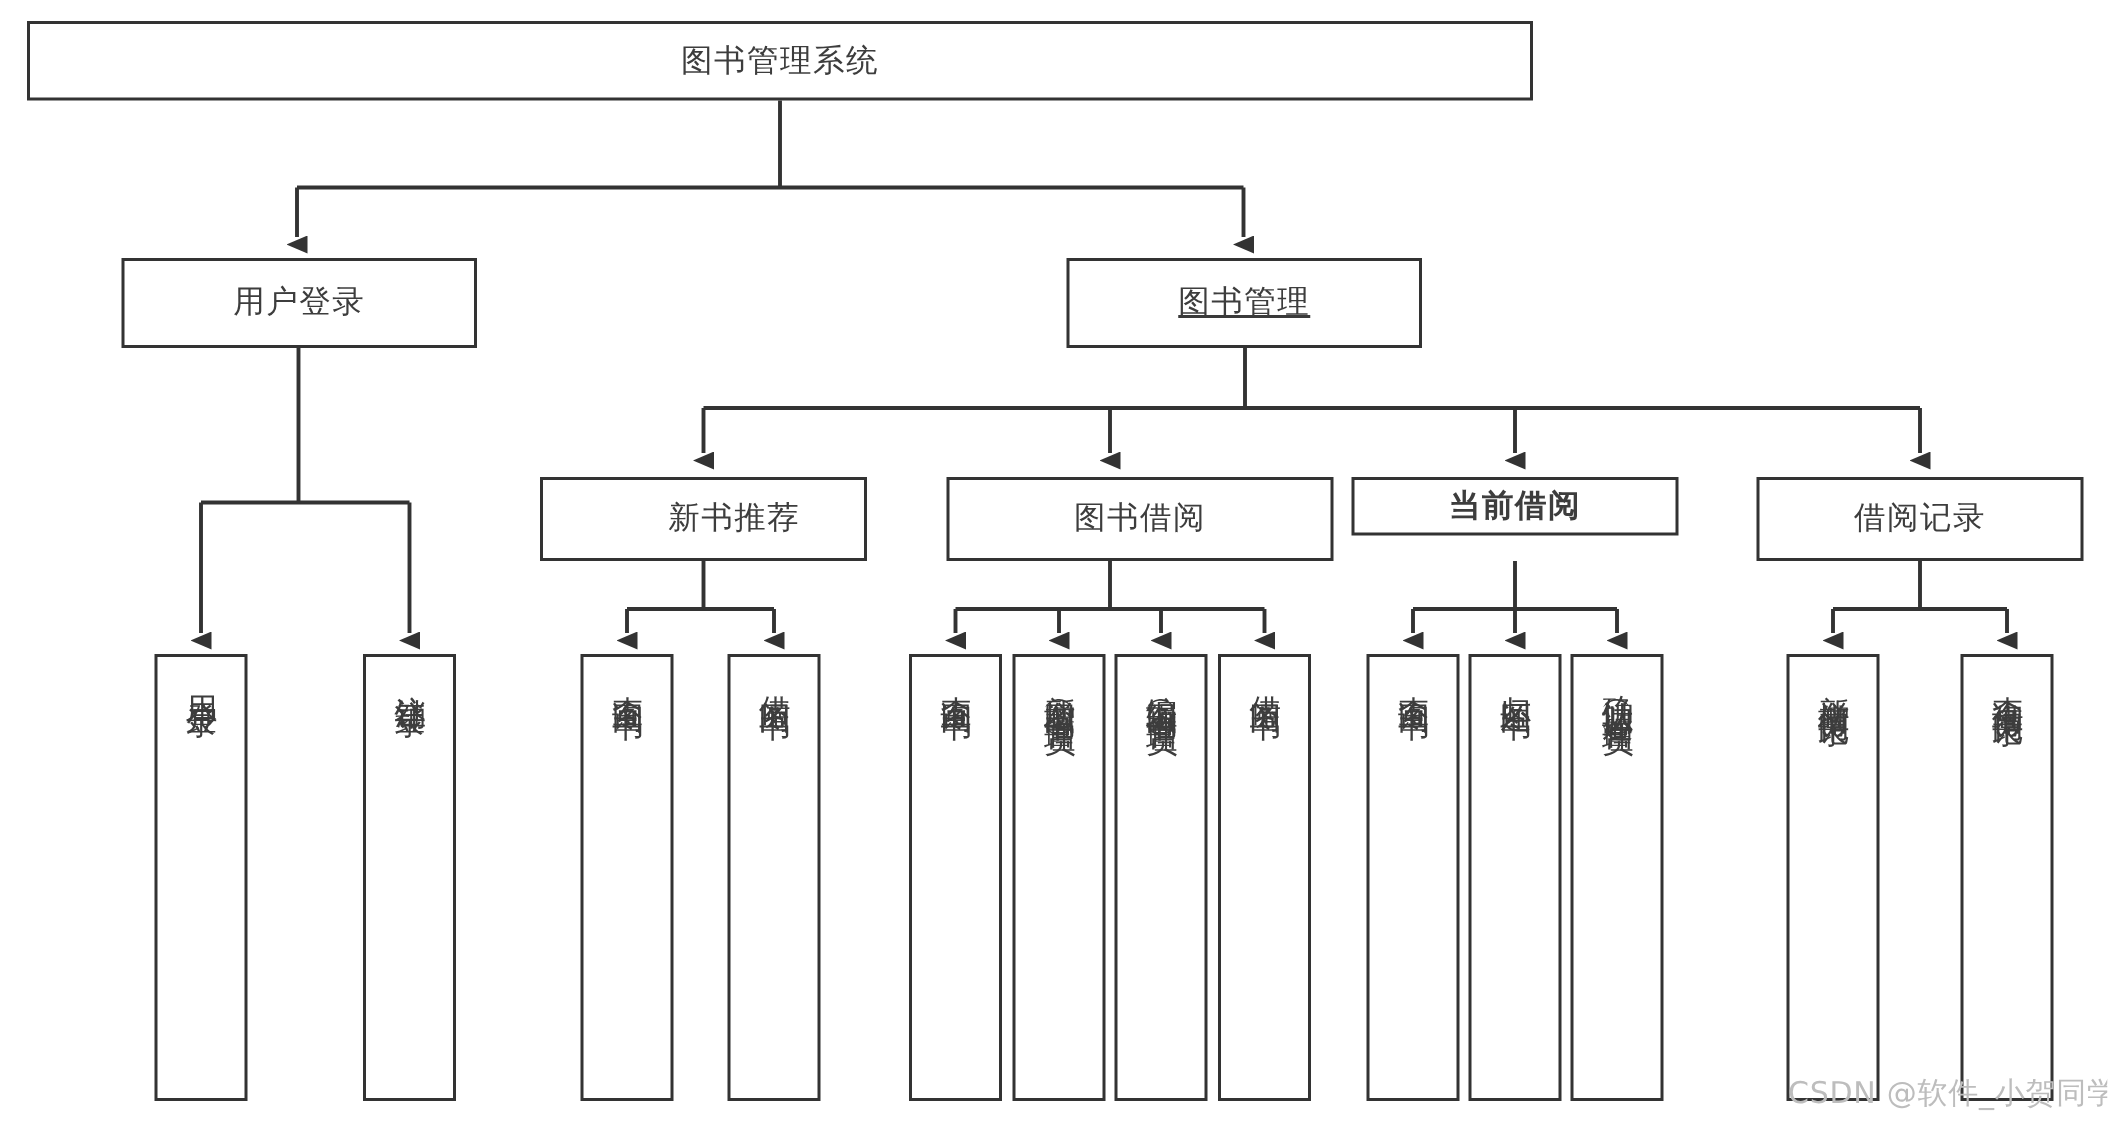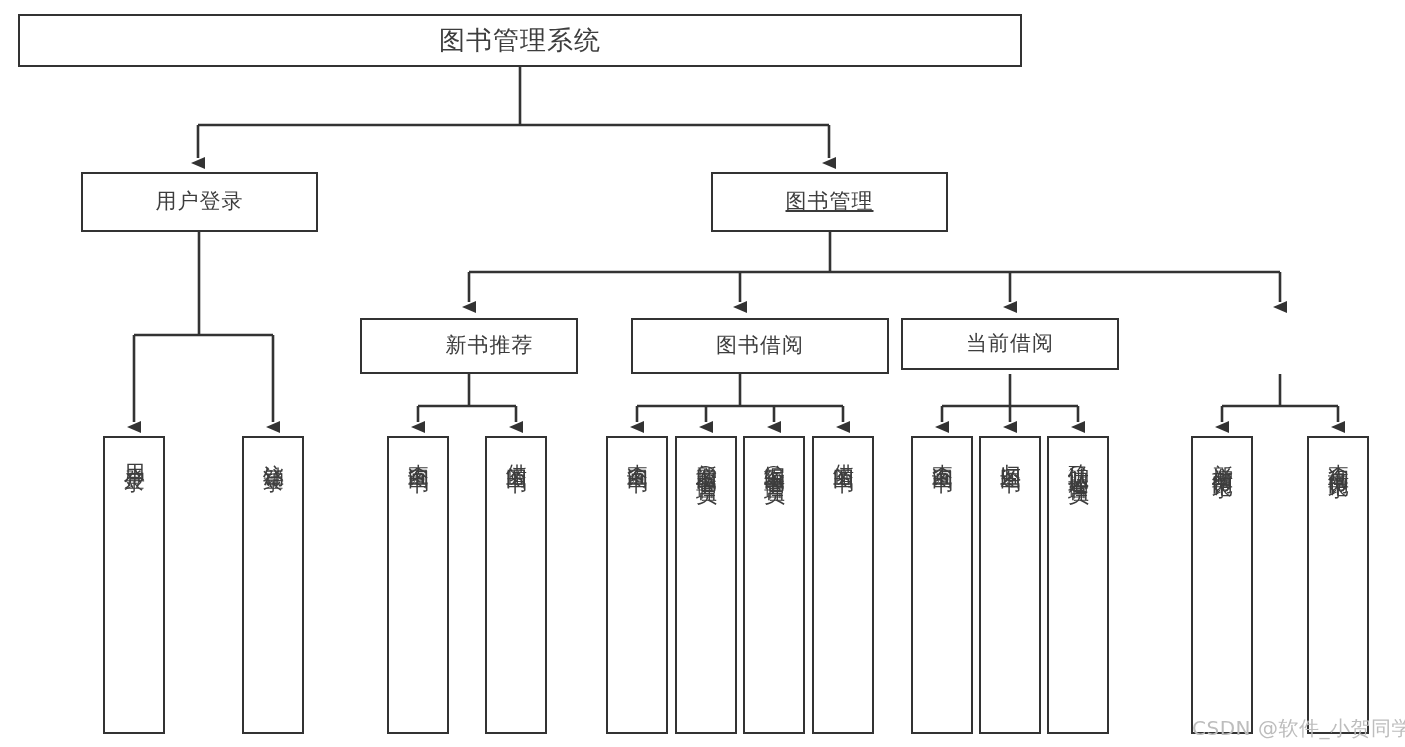--- a/index.html
+++ b/index.html
@@ -41,21 +41,21 @@
     text-align: center;
     line-height: 1.02;
     letter-spacing: 0.5px;
     color: #3d3d3d;
   }
   .node.horizontal .label {
     font-size: 21px;
     letter-spacing: 1px;
   }
   .node.root .label {
-    font-size: 26px;
+    font-size: 21px;
     letter-spacing: 1px;
   }
   .node.vertical {
     align-items: flex-start;
     padding-top: 9px;
   }
   .node.vertical .label {
     writing-mode: vertical-rl;
     text-orientation: upright;
     font-size: 21px;
@@ -139,24 +139,27 @@
   </div>
 
   <div class="node horizontal" style="left:360px; top:318px; width:218px; height:56px;padding-left:41px;">
     <span class="label">新书推荐</span>
   </div>
 
   <div class="node horizontal" style="left:631px; top:318px; width:258px; height:56px;">
     <span class="label">图书借阅</span>
   </div>
 
-  <div class="node horizontal" style="left:901px; top:318px; width:218px; height:52px;">
+  <div class="node horizontal" style="left:901px; top:318px; width:218px; height:39px;font-weight:bold;">
     <span class="label">当前借阅</span>
   </div>
 
+  <div class="node horizontal" style="left:1171px; top:318px; width:218px; height:56px;">
+    <span class="label">借阅记录</span>
+  </div>
 
   <div class="node vertical" style="left:103px; top:436px; width:62px; height:298px;">
     <span class="label">用户登录</span>
   </div>
 
   <div class="node vertical" style="left:242px; top:436px; width:62px; height:298px;">
     <span class="label">注销登录</span>
   </div>
 
   <div class="node vertical" style="left:387px; top:436px; width:62px; height:298px;">

